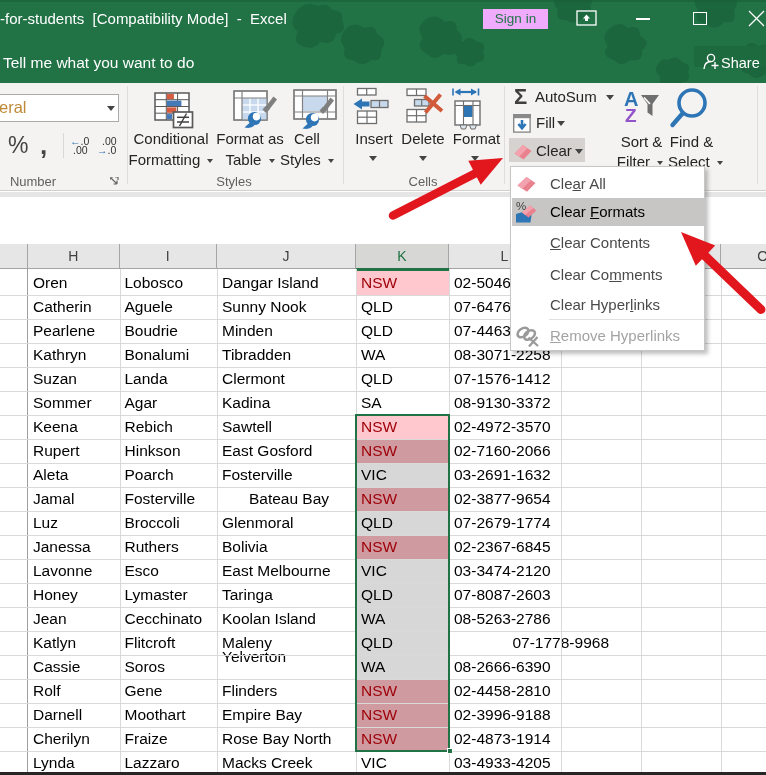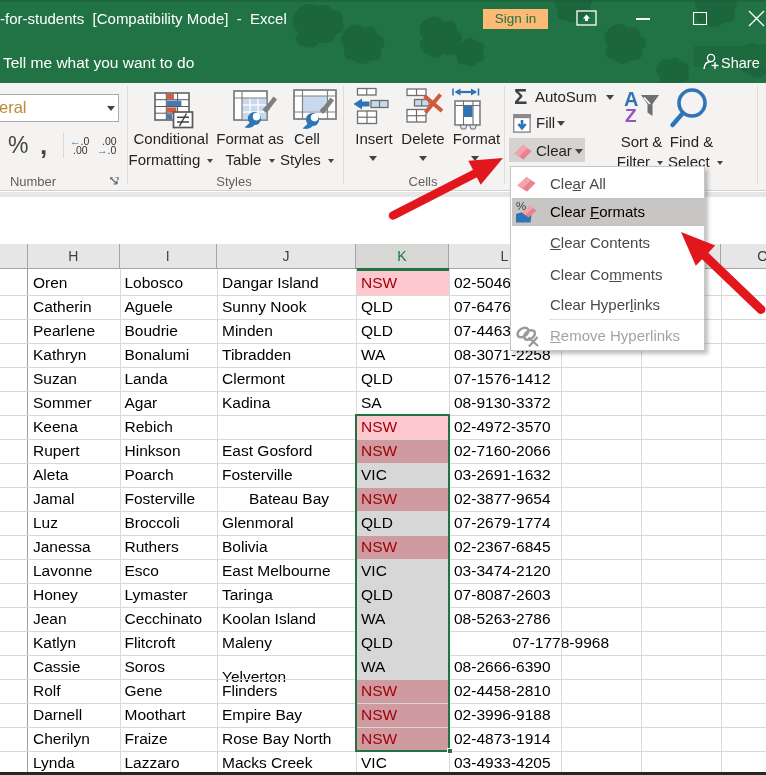--- a/index.html
+++ b/index.html
@@ -3,21 +3,21 @@
 <meta charset="utf-8">
 <style>
   * { margin:0; padding:0; box-sizing:border-box; }
   html,body { width:766px; height:775px; overflow:hidden; }
   body { font-family:"Liberation Sans", sans-serif; position:relative; background:#fff; }
   .abs { position:absolute; }
 
   
   #titlebar { left:0; top:0; width:766px; height:83px; background:#217346; overflow:hidden; }
   #title-text { left:0; top:10px; color:#fff; font-size:15px; white-space:pre; }
-  #signin { left:483px; top:9px; width:65px; height:20px; background:#fdba74; color:#217346; font-size:13.5px; text-align:center; line-height:20px; }
+  #signin { left:483px; top:9px; width:65px; height:20px; background:#f0abfc; color:#217346; font-size:13.5px; text-align:center; line-height:20px; }
   #tellme { left:3px; top:54px; color:#fff; font-size:15.5px; }
   #share-txt { left:721px; top:55px; color:#fff; font-size:14.5px; }
 
   
   #ribbon { left:0; top:83px; width:766px; height:108px; background:#f4f3f2; border-bottom:1px solid #d2d0ce; }
   .gsep { position:absolute; top:3px; width:1px; height:98px; background:#dedddc; }
   .glabel { position:absolute; top:91px; font-size:13px; color:#605f5d; width:120px; text-align:center; }
   .rtxt { position:absolute; font-size:15px; color:#252423; text-align:center; line-height:17px; white-space:nowrap; }
   .caret { display:inline-block; width:0; height:0; border-left:3.5px solid transparent; border-right:3.5px solid transparent; border-top:4px solid #444; vertical-align:2px; margin-left:3px; }
 
@@ -315,20 +315,21 @@
     <div class="cell" style="left:356px;top:123px;width:93px;">QLD</div>
     <div class="cell" style="left:449px;top:123px;width:160px;">07-1576-1412</div>
     <div class="cell" style="left:28px;top:147px;width:91.5px;">Sommer</div>
     <div class="cell" style="left:119.5px;top:147px;width:97.5px;">Agar</div>
     <div class="cell" style="left:217px;top:147px;width:139px;">Kadina</div>
     <div class="cell" style="left:356px;top:147px;width:93px;">SA</div>
     <div class="cell" style="left:449px;top:147px;width:160px;">08-9130-3372</div>
     <div style="position:absolute;left:356px;top:171px;width:93px;height:24px;background:#ffc7ce"></div>
     <div class="cell" style="left:28px;top:171px;width:91.5px;">Keena</div>
     <div class="cell" style="left:119.5px;top:171px;width:97.5px;">Rebich</div>
+    <div class="cell" style="left:217px;top:171px;width:139px;">Sawtell</div>
     <div class="cell" style="left:356px;top:171px;width:93px;color:#9c0006;">NSW</div>
     <div class="cell" style="left:449px;top:171px;width:160px;">02-4972-3570</div>
     <div style="position:absolute;left:356px;top:195px;width:93px;height:24px;background:#d09aa1"></div>
     <div class="cell" style="left:28px;top:195px;width:91.5px;">Rupert</div>
     <div class="cell" style="left:119.5px;top:195px;width:97.5px;">Hinkson</div>
     <div class="cell" style="left:217px;top:195px;width:139px;">East Gosford</div>
     <div class="cell" style="left:356px;top:195px;width:93px;color:#9c0006;">NSW</div>
     <div class="cell" style="left:449px;top:195px;width:160px;">02-7160-2066</div>
     <div style="position:absolute;left:356px;top:219px;width:93px;height:24px;background:#d8d7d7"></div>
     <div class="cell" style="left:28px;top:219px;width:91.5px;">Aleta</div>
@@ -374,21 +375,21 @@
     <div class="cell" style="left:449px;top:363px;width:160px;">08-5263-2786</div>
     <div style="position:absolute;left:356px;top:387px;width:93px;height:24px;background:#d8d7d7"></div>
     <div class="cell" style="left:28px;top:387px;width:91.5px;">Katlyn</div>
     <div class="cell" style="left:119.5px;top:387px;width:97.5px;">Flitcroft</div>
     <div class="cell" style="left:217px;top:387px;width:139px;">Maleny</div>
     <div class="cell" style="left:356px;top:387px;width:93px;">QLD</div>
     <div class="cell" style="left:449px;top:387px;width:160px;text-align:right;">07-1778-9968</div>
     <div style="position:absolute;left:356px;top:411px;width:93px;height:24px;background:#d8d7d7"></div>
     <div class="cell" style="left:28px;top:411px;width:91.5px;">Cassie</div>
     <div class="cell" style="left:119.5px;top:411px;width:97.5px;">Soros</div>
-    <div class="cell" style="left:217px;top:421px;width:139px;">Yelverton</div>
+    <div class="cell" style="left:217px;top:401px;width:139px;">Yelverton</div>
     <div class="cell" style="left:356px;top:411px;width:93px;">WA</div>
     <div class="cell" style="left:449px;top:411px;width:160px;">08-2666-6390</div>
     <div style="position:absolute;left:356px;top:435px;width:93px;height:24px;background:#d09aa1"></div>
     <div class="cell" style="left:28px;top:435px;width:91.5px;">Rolf</div>
     <div class="cell" style="left:119.5px;top:435px;width:97.5px;">Gene</div>
     <div class="cell" style="left:217px;top:435px;width:139px;">Flinders</div>
     <div class="cell" style="left:356px;top:435px;width:93px;color:#9c0006;">NSW</div>
     <div class="cell" style="left:449px;top:435px;width:160px;">02-4458-2810</div>
     <div style="position:absolute;left:356px;top:459px;width:93px;height:24px;background:#d09aa1"></div>
     <div class="cell" style="left:28px;top:459px;width:91.5px;">Darnell</div>

